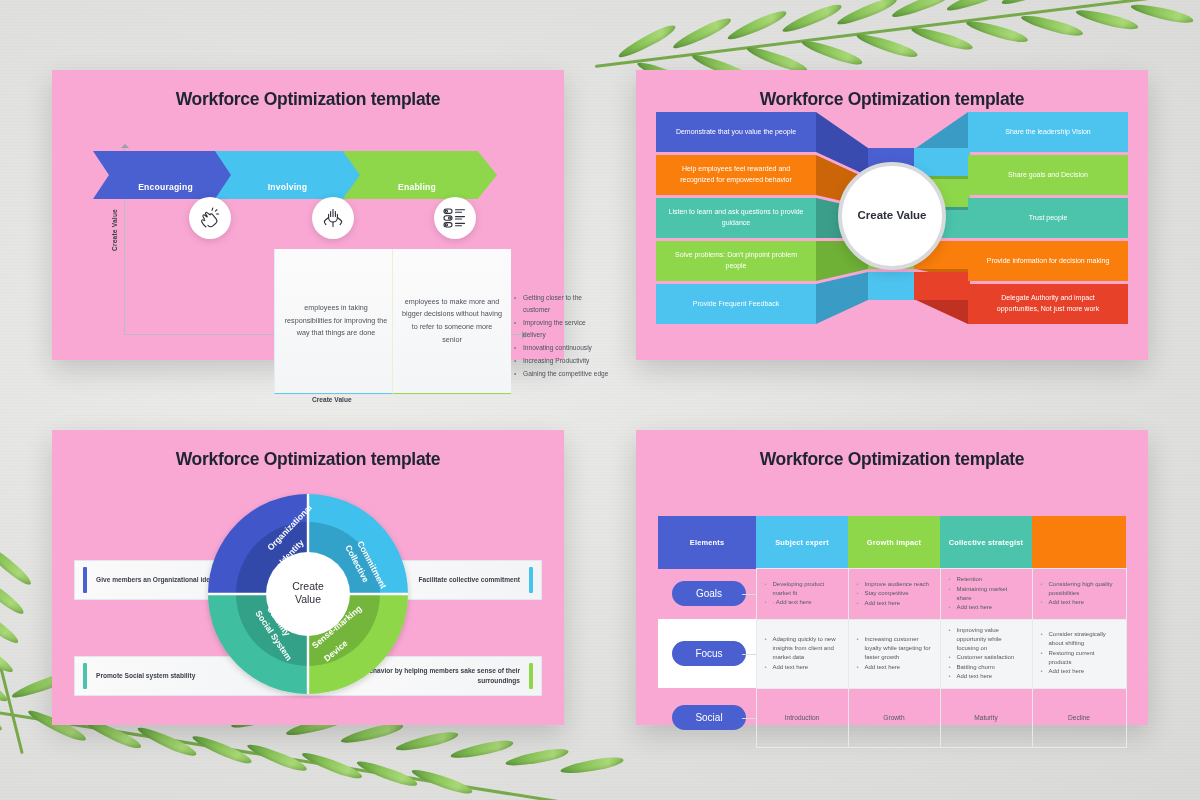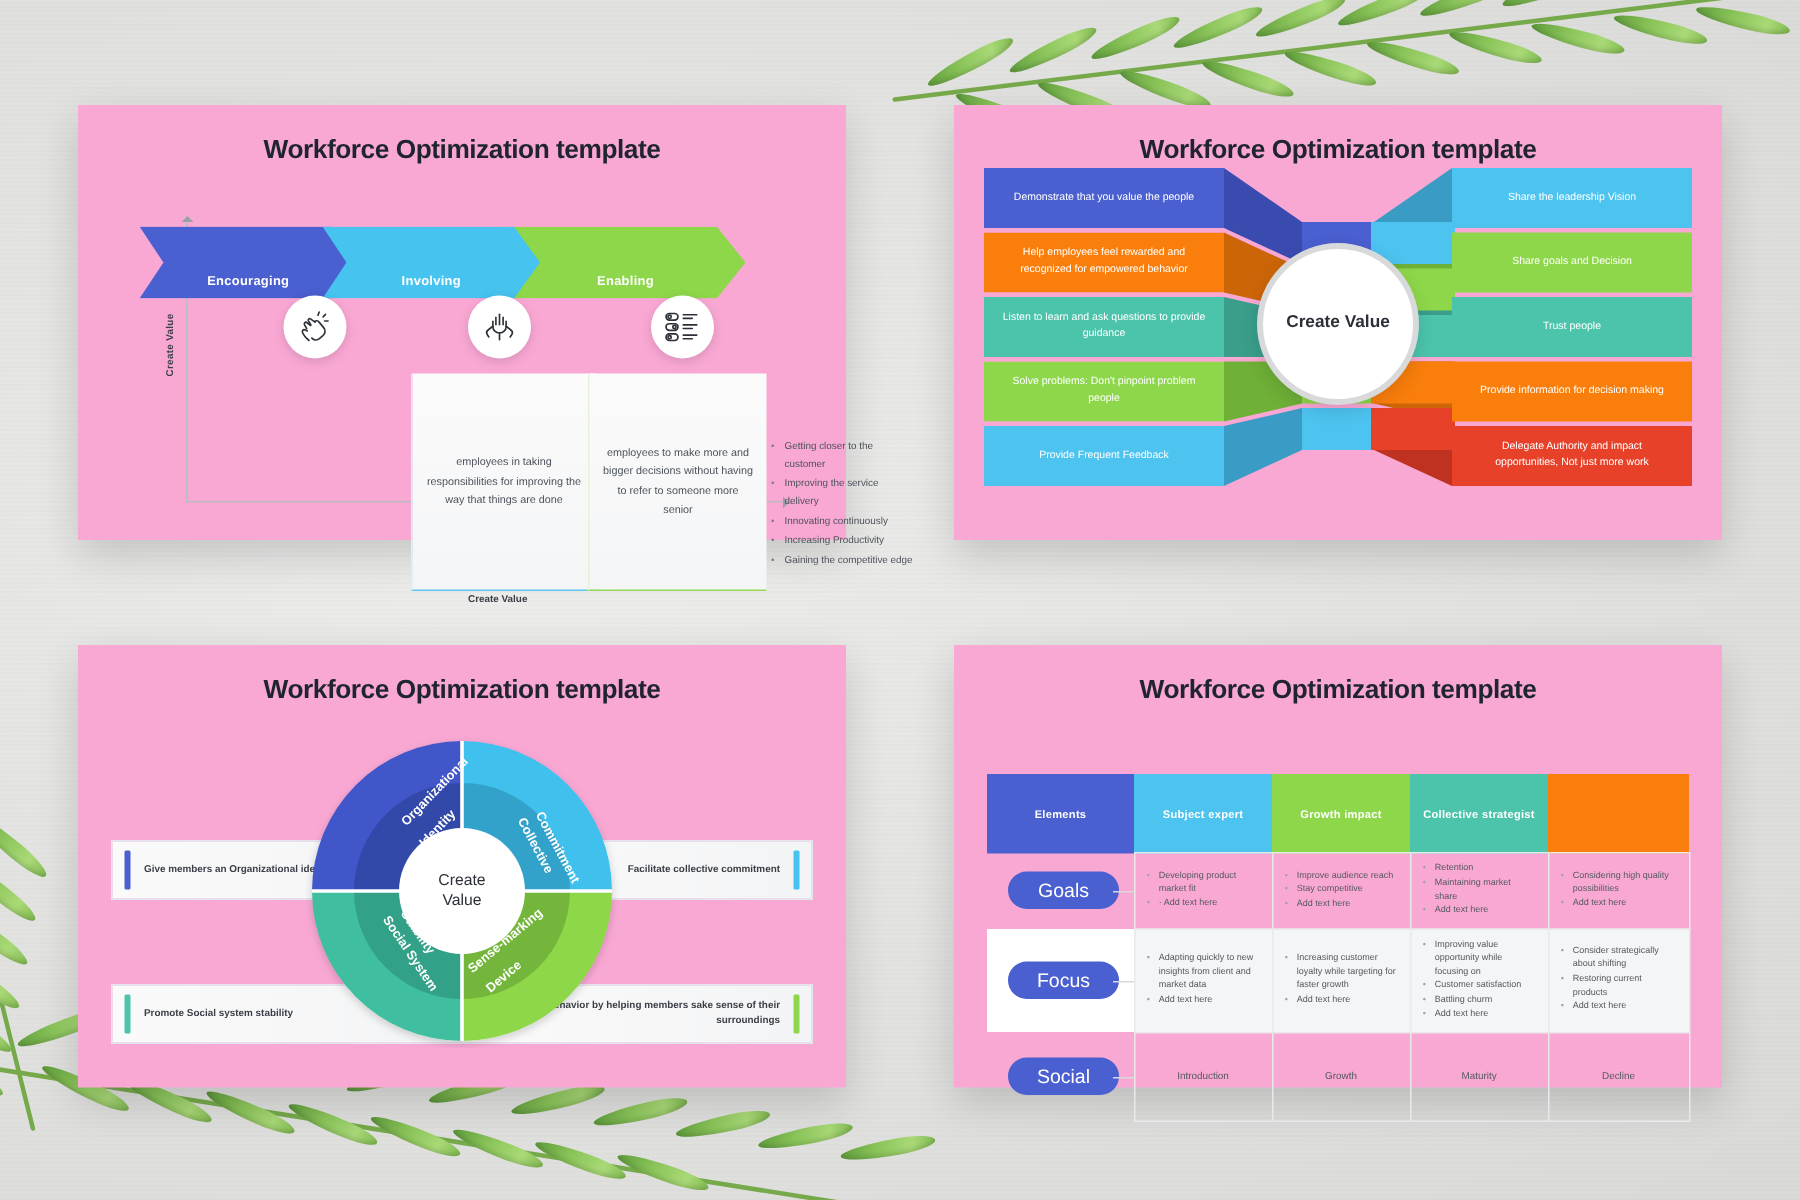--- a/index.html
+++ b/index.html
@@ -106,21 +106,21 @@
   .tbl th{height:50px;color:#fff;font-size:7.4px;font-weight:bold;letter-spacing:.2px;vertical-align:middle;}
   .tbl td{border:.6px solid #e8e9ea;vertical-align:middle;padding:6px 8px;}
   .tbl td.cell{font-size:6px;line-height:1.5;color:#55595f;}
   .tbl td.cell ul{margin:0;padding-left:8px;list-style:none;}
   .tbl td.cell li{position:relative;padding-left:0;margin-bottom:.5px;}
   .tbl td.cell li:before{content:"\2022";position:absolute;left:-8px;color:#9aa0a6;}
   .tbl td.center{text-align:center;font-size:6.6px;color:#55595f;}
   .rowalt td{background:#f4f5f6;}
   .pillcell{border:none !important;position:relative;}
   .pill{width:74px;height:25px;border-radius:13px;background:#4a5fd0;color:#fff;
-     display:flex;align-items:center;justify-content:center;font-size:13px;margin-left:6px;}
+     display:flex;align-items:center;justify-content:center;font-size:10px;margin-left:6px;}
   .pill-line{position:absolute;right:0;top:50%;width:14px;height:.6px;background:#d7d9db;}
   svg{display:block;}
 </style>
 </head>
 <body>
 
 <div id="bg"></div>
 
 <div class="leaf" style="left:575px;top:-30px;width:640px;height:150px;">
   <div class="stem" style="left:20px;top:95px;width:620px;height:3px;transform:rotate(-7deg);transform-origin:left;"></div>

